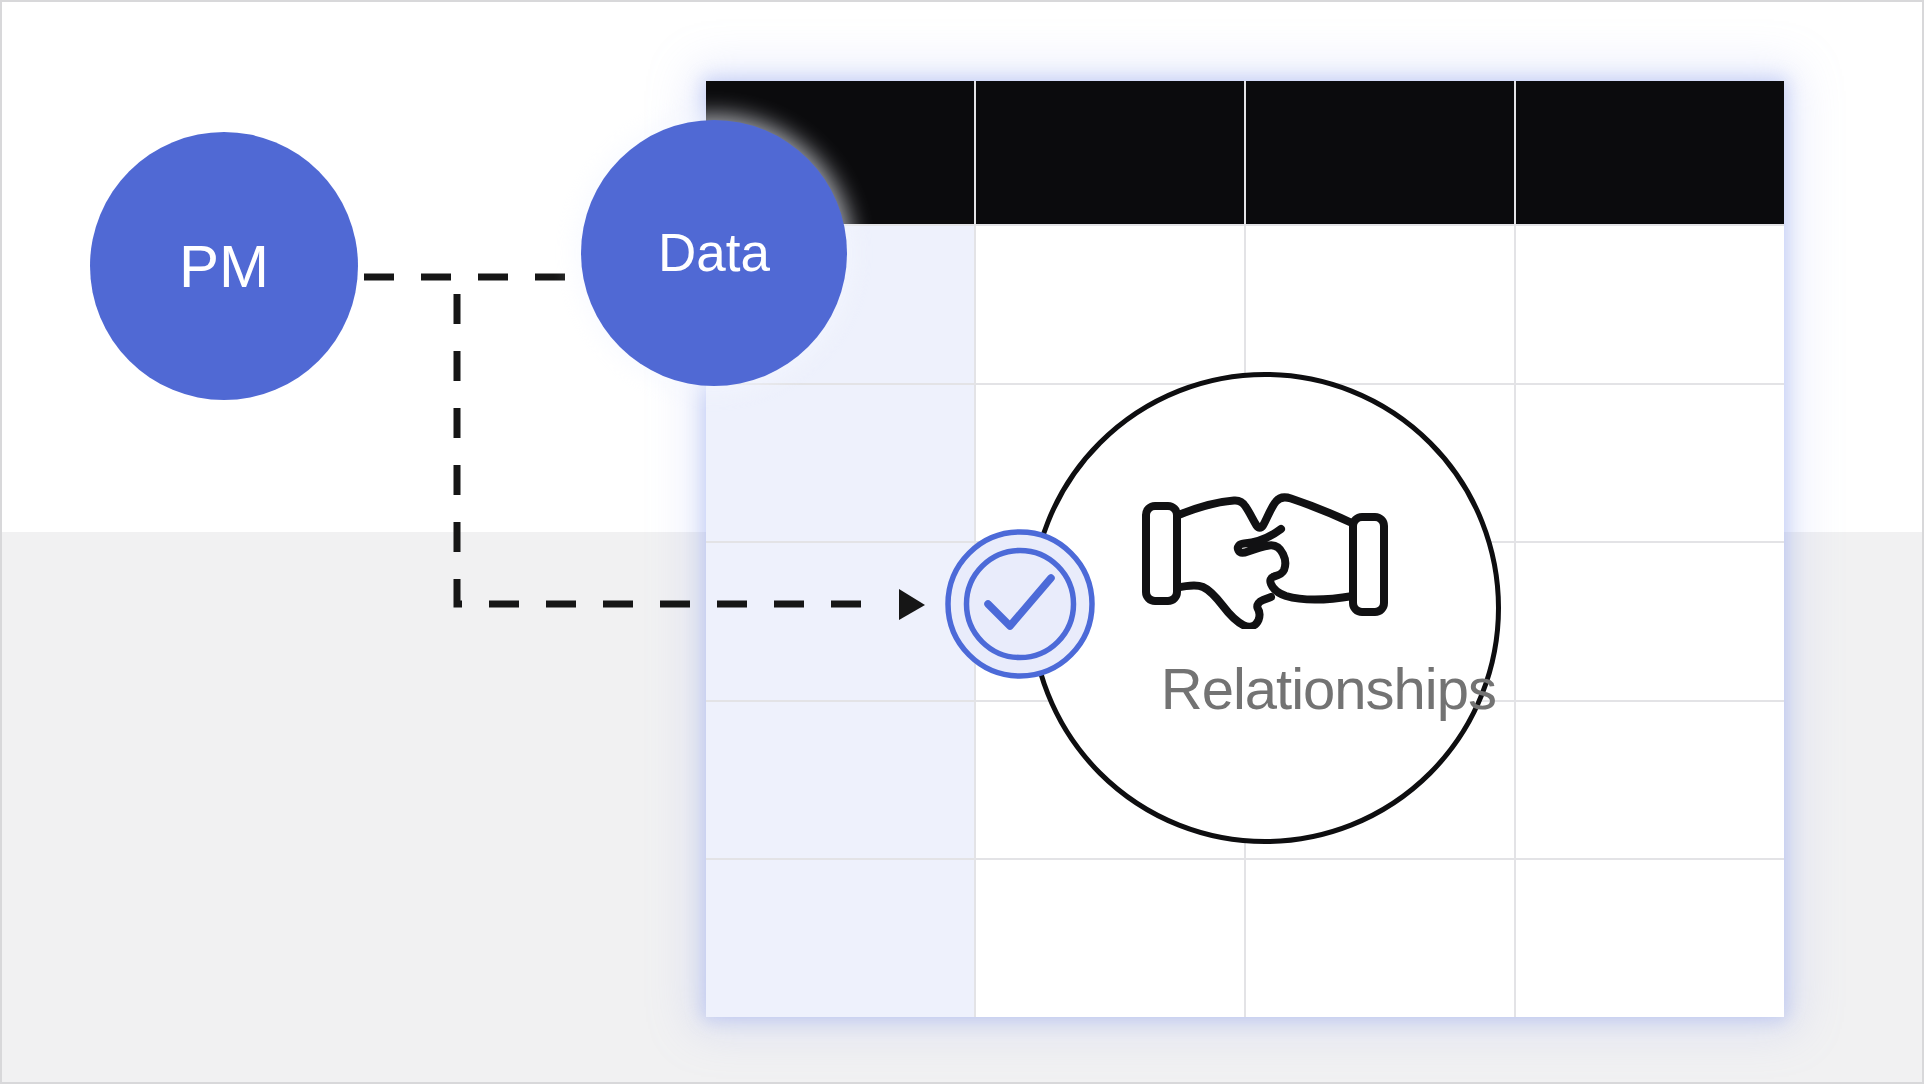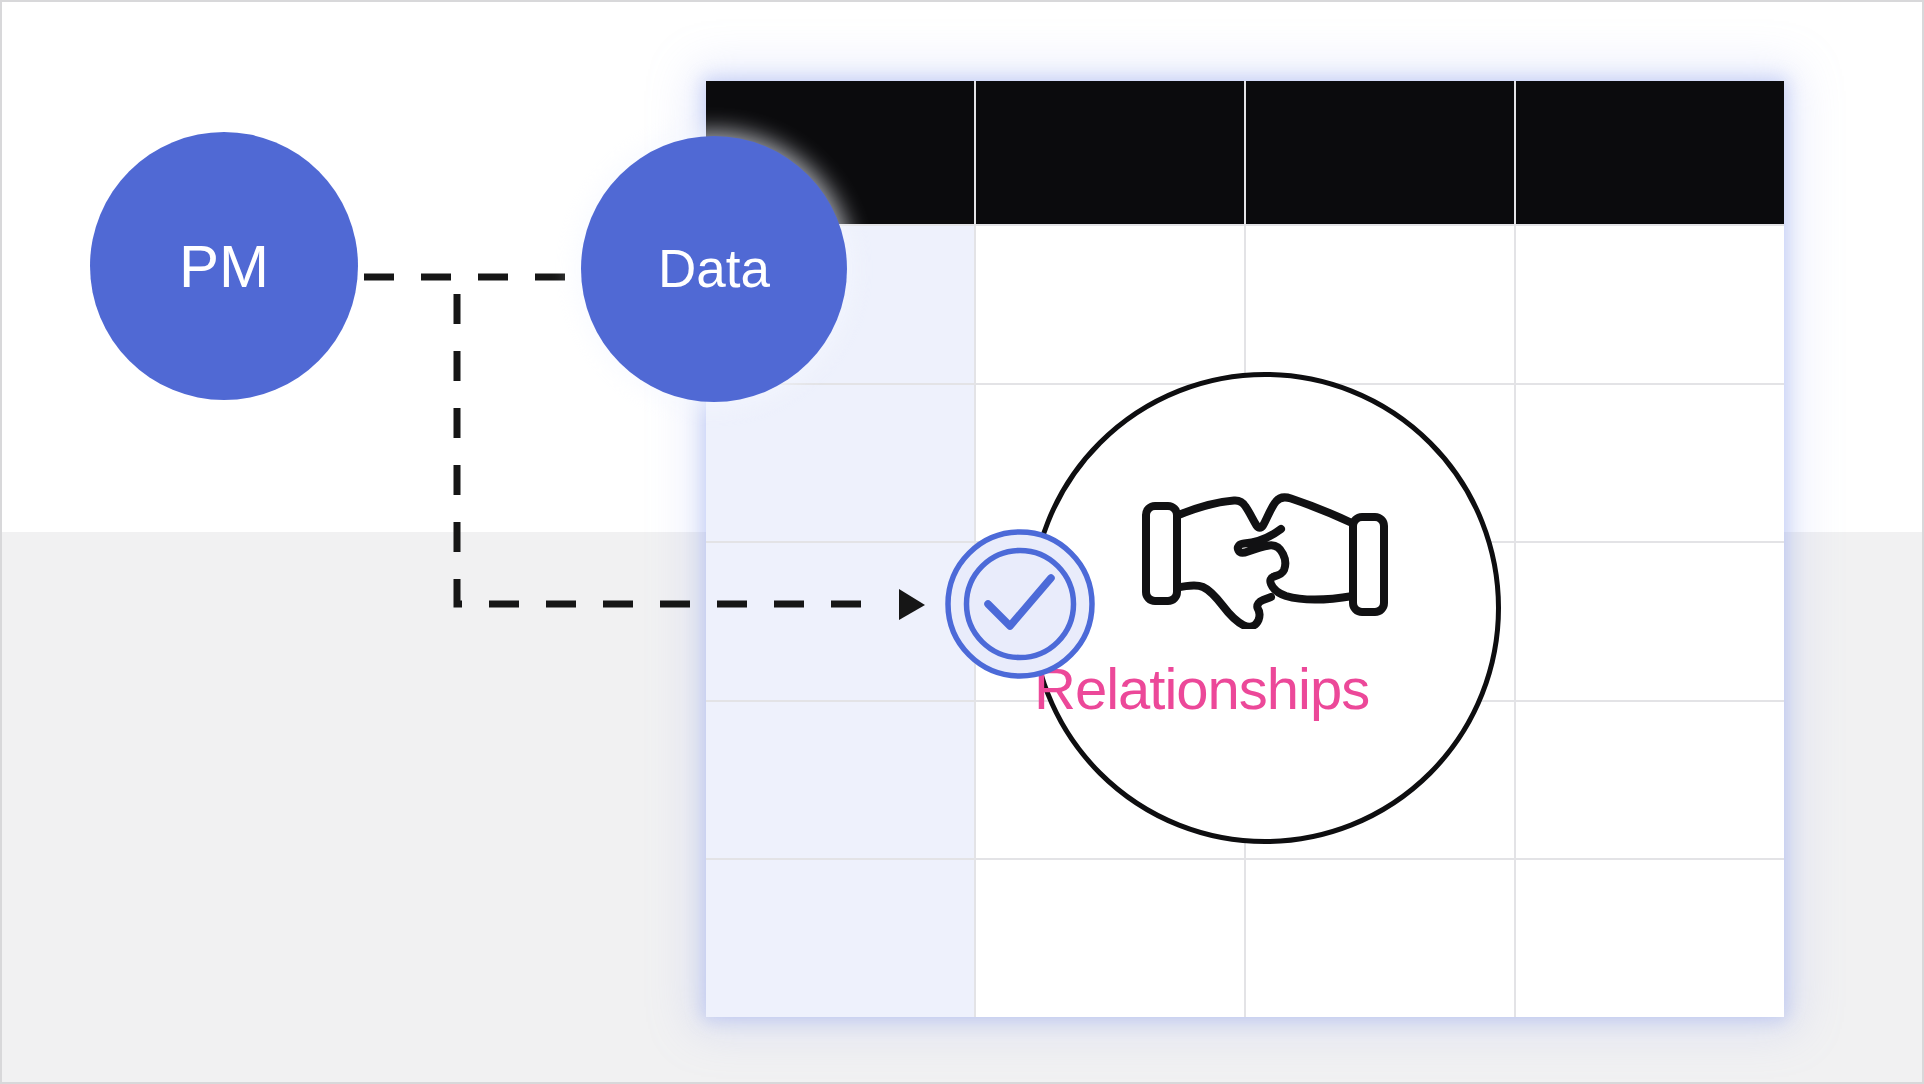--- a/index.html
+++ b/index.html
@@ -25,32 +25,32 @@
   
   .connectors{position:absolute;left:0;top:0;width:1924px;height:1084px;pointer-events:none;}
 
   
   .node{
     position:absolute;border-radius:50%;background:#5069d4;color:#ffffff;
     display:flex;flex-direction:column;align-items:center;justify-content:center;
     text-align:center;
   }
   .node-pm{left:88px;top:130px;width:268px;height:268px;font-size:60px;}
-  .node-dt{left:579px;top:134px;width:266px;height:266px;font-size:53px;line-height:80px;
+  .node-dt{left:579px;top:118px;width:266px;height:266px;font-size:53px;line-height:80px;
            box-shadow:0 0 22px 6px rgba(245,247,255,0.65);}
 
   
   .rel-circle{
     position:absolute;left:1027px;top:370px;width:472px;height:472px;
     border-radius:50%;background:#ffffff;border:5px solid #0e0e10;box-sizing:border-box;
   }
   .rel-icon{position:absolute;left:106px;top:108px;width:250px;height:144px;}
   .rel-label{
-    position:absolute;left:0;top:278px;width:100%;text-align:left;
-    font-size:58px;letter-spacing:-1px;color:#ec4899;
+    position:absolute;left:0;top:278px;width:100%;text-align:right;
+    font-size:58px;letter-spacing:-1px;color:#737373;
   }
 
   
   .check-badge{position:absolute;left:941px;top:525px;width:154px;height:154px;}
 </style>
 </head>
 <body>
 
 <div class="canvas">
 

